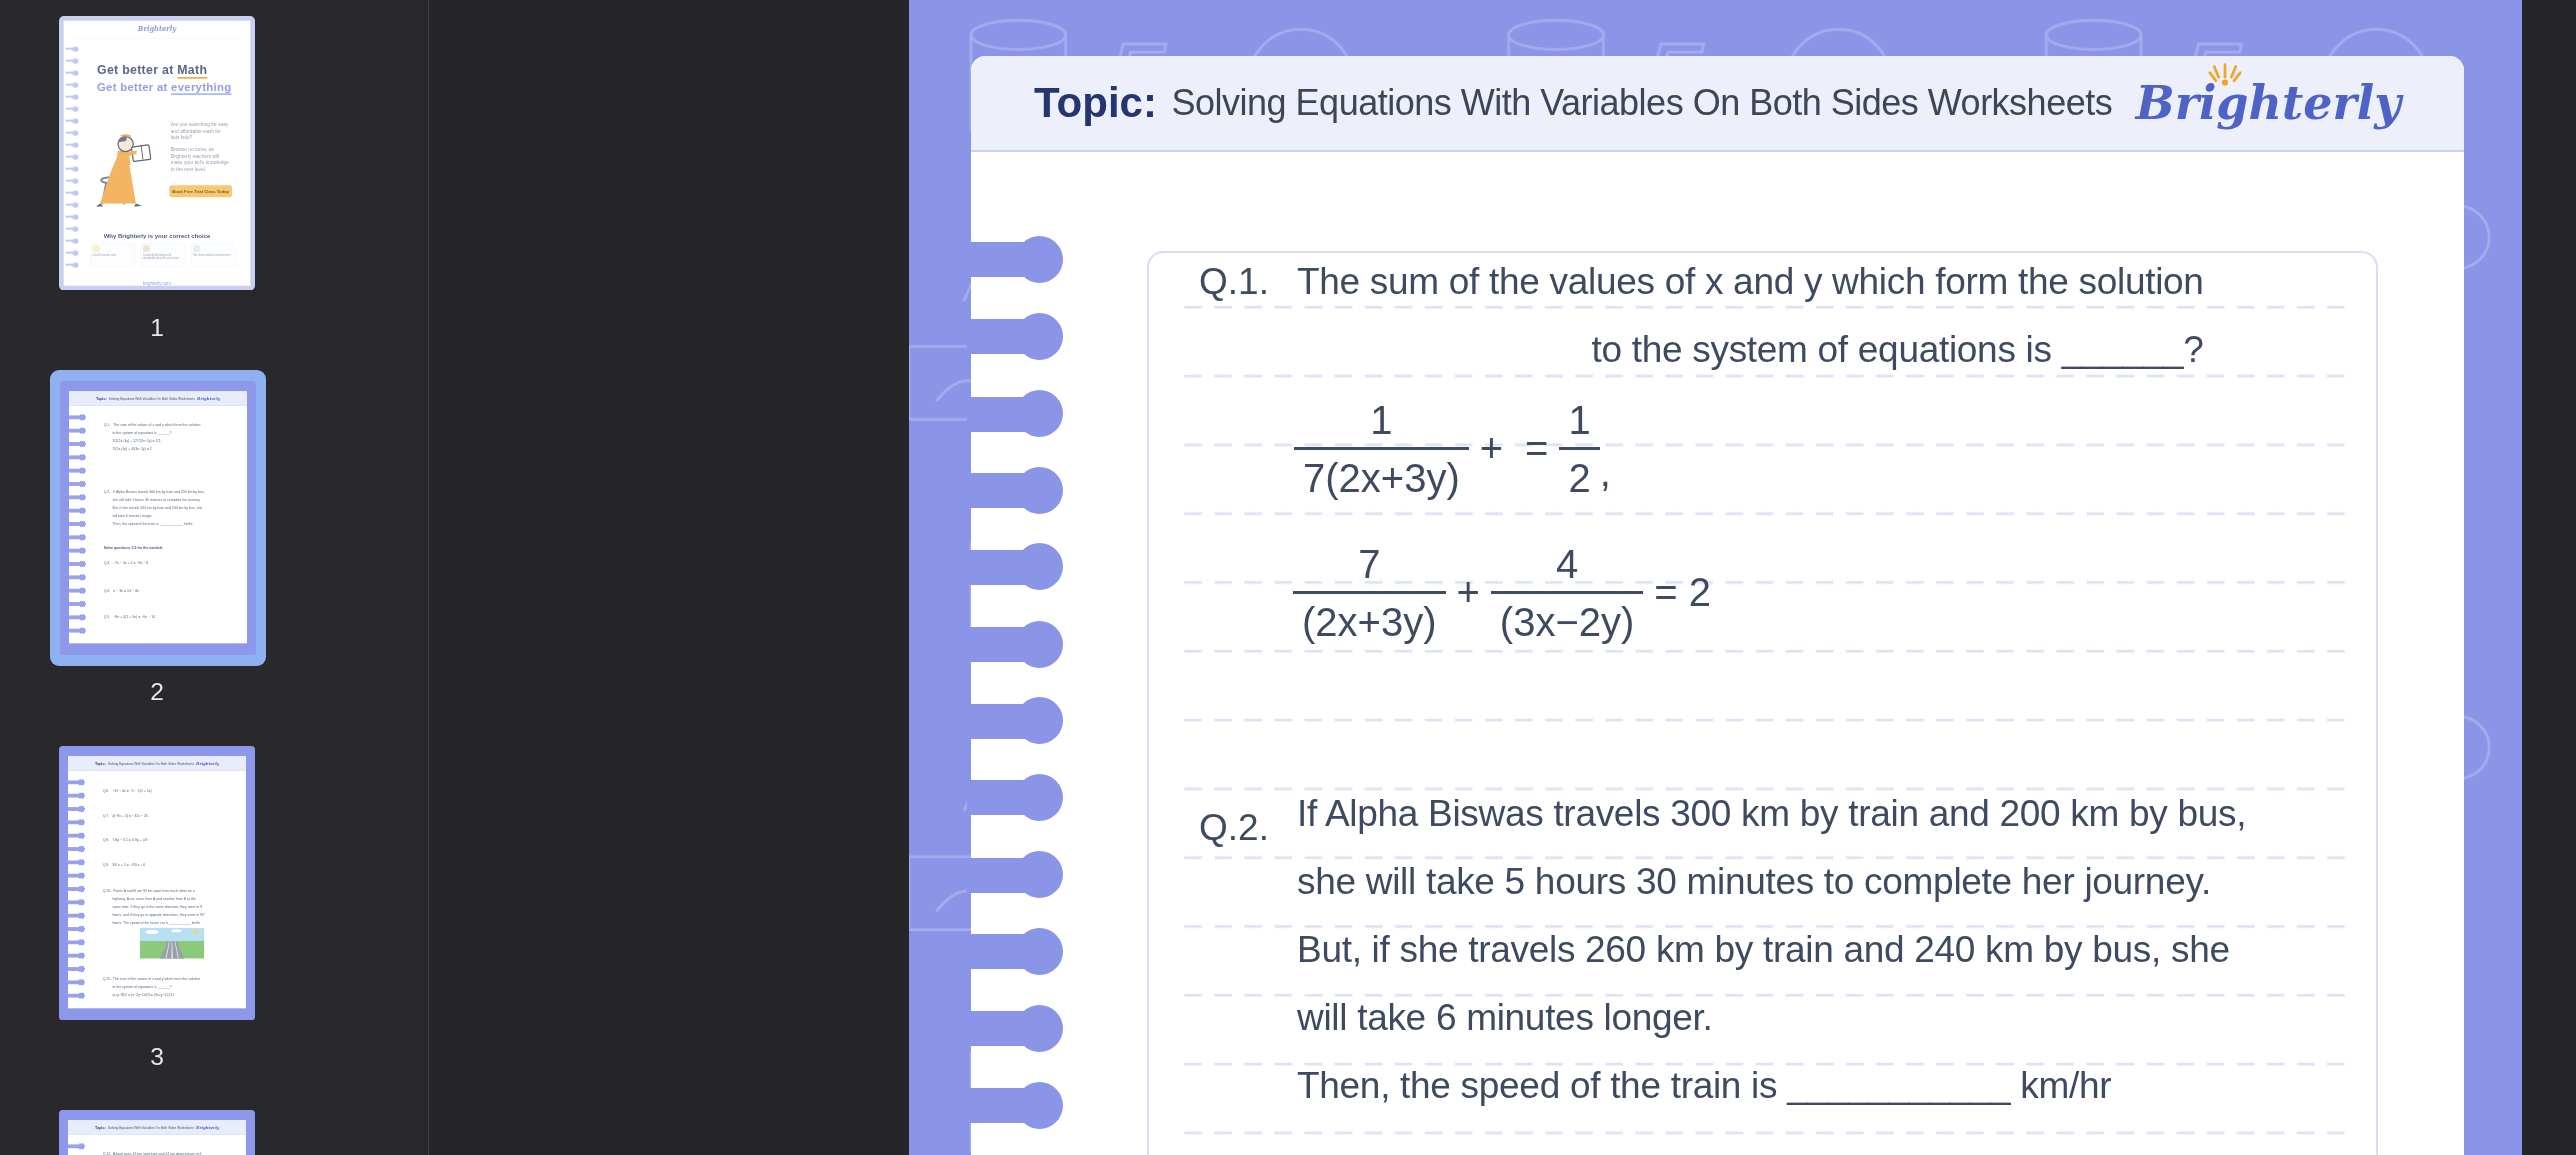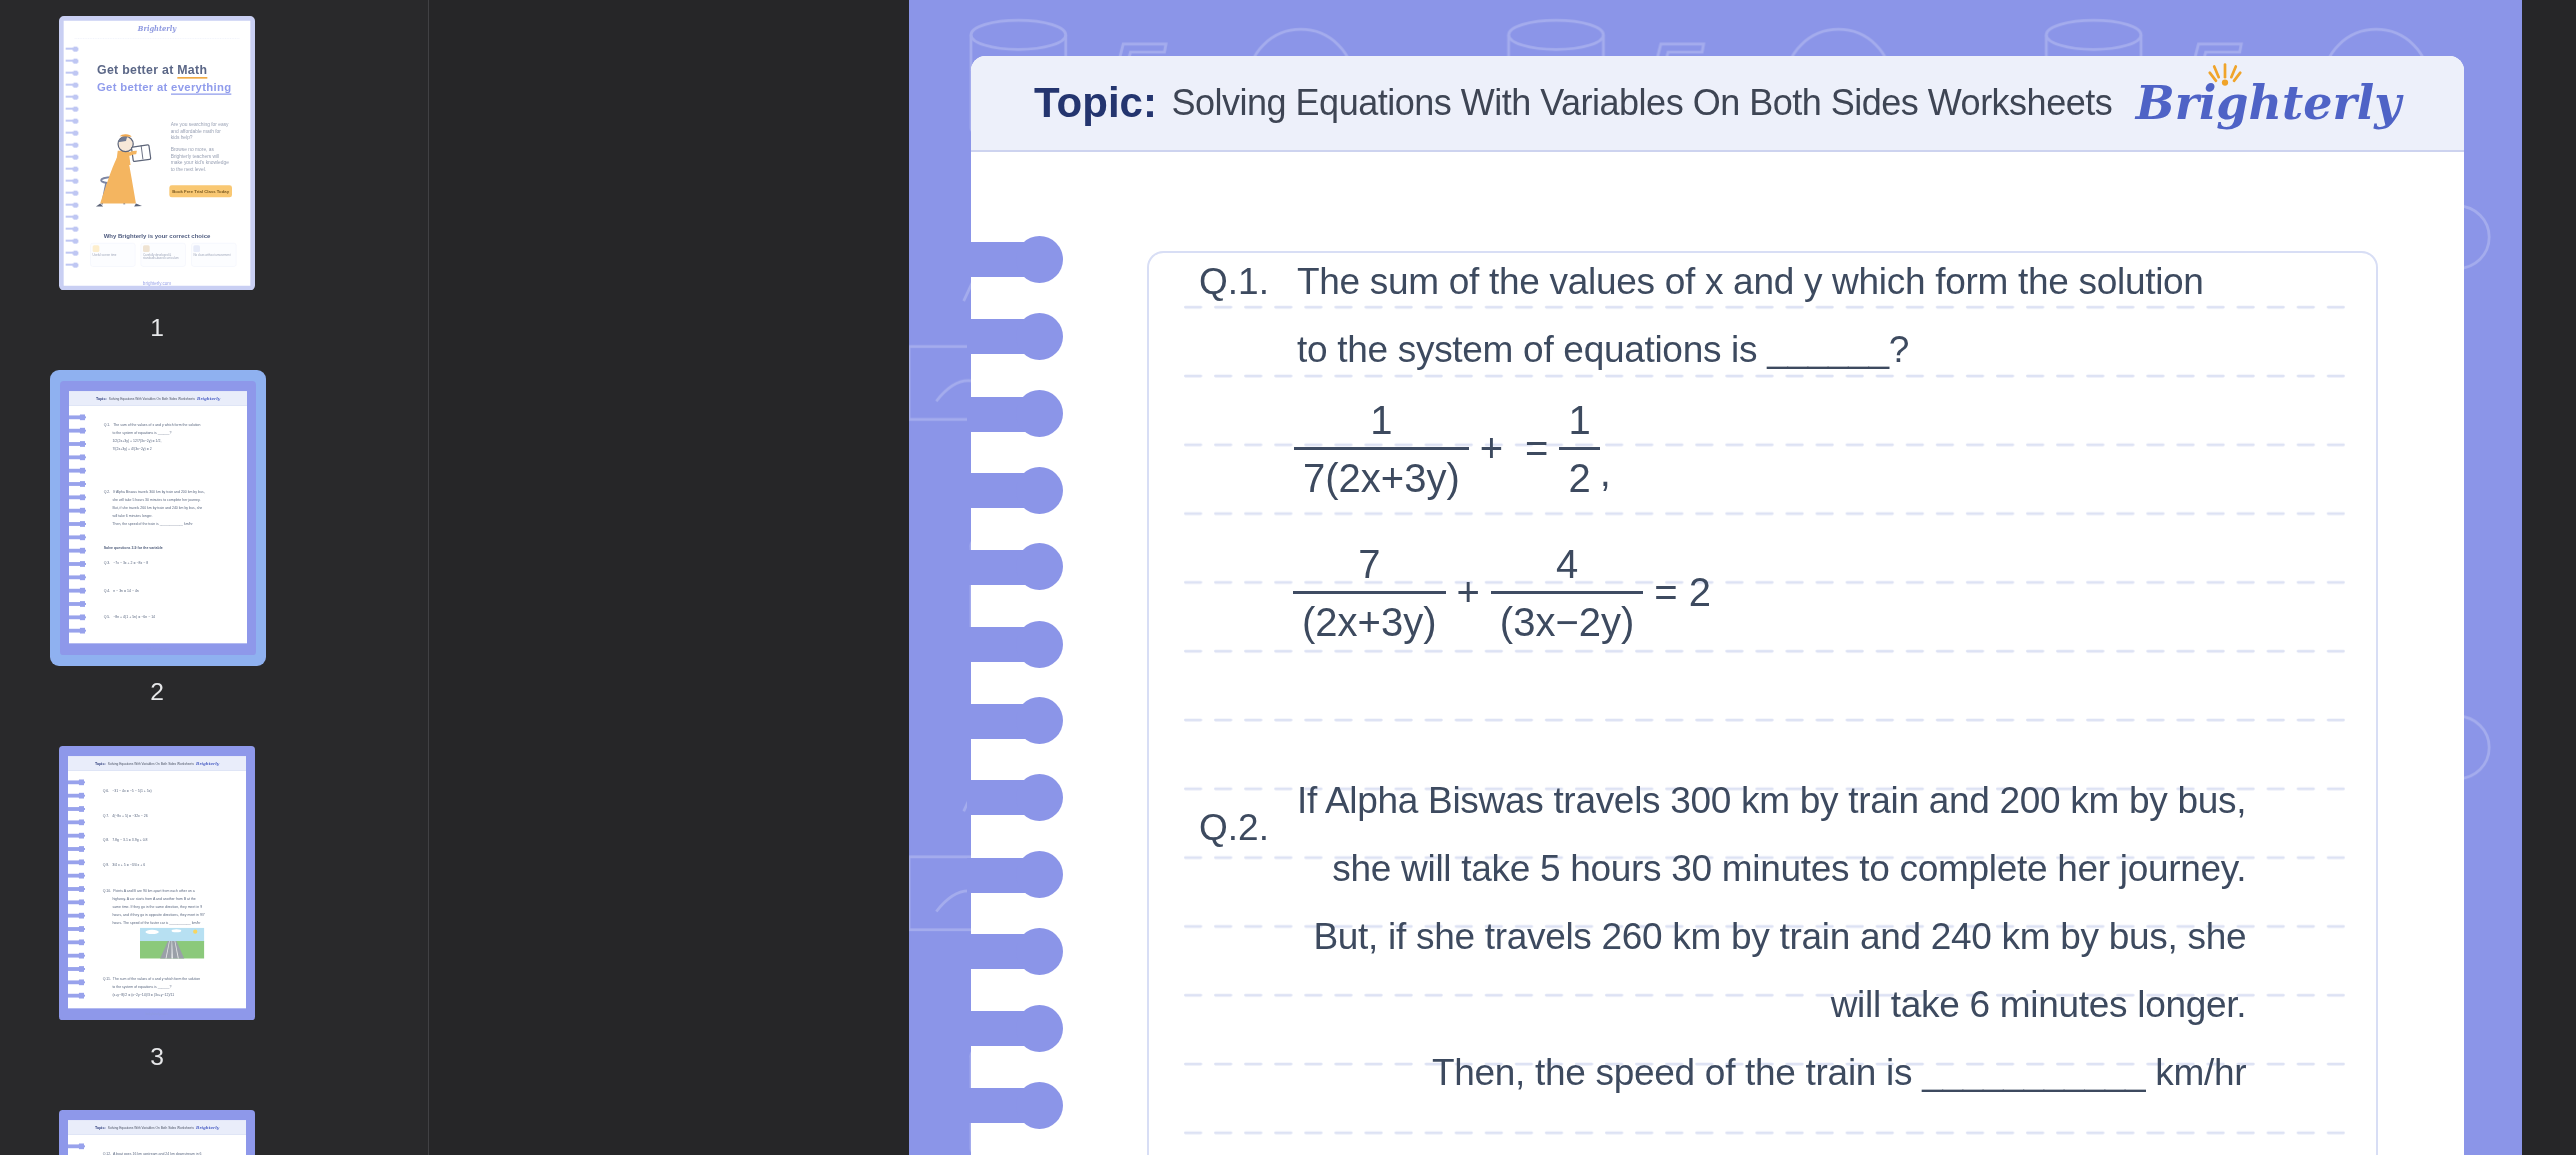--- a/index.html
+++ b/index.html
@@ -312,21 +312,21 @@
           <svg class="rules" width="1161" height="948" viewBox="0 0 1274 1040">
             <defs>
               <pattern id="rl" width="33" height="75.5" patternUnits="userSpaceOnUse">
                 <rect x="0" y="3" width="20" height="3" rx="1.5" fill="#dde2f4"></rect>
               </pattern>
             </defs>
             <rect width="1274" height="1040" fill="url(#rl)"></rect>
           </svg>
 
           <div class="q-label" style="top:-5.5px;">Q.1.</div>
-          <div class="q-text" style="top:-5.5px;">The sum of the values of x and y which form the solution
+          <div class="q-text" style="top:-5.5px;text-align:right;">The sum of the values of x and y which form the solution
 to the system of equations is ______?</div>
 
           <div class="eq" style="left:145px; top:146px;">
             <span class="frac">
               <span class="num">1</span>
               <span class="den">7(2x+3y)</span>
             </span>
             <span class="op">+</span>
             <span class="op">=</span>
             <span class="frac">
@@ -344,21 +344,21 @@
             <span class="op">+</span>
             <span class="frac">
               <span class="num">4</span>
               <span class="den">(3x−2y)</span>
             </span>
             <span class="op">=</span>
             <span>2</span>
           </div>
 
           <div class="q-label" style="top:541px;">Q.2.</div>
-          <div class="q-text" style="top:514px;text-align:right;">If Alpha Biswas travels 300 km by train and 200 km by bus,
+          <div class="q-text" style="top:527px;">If Alpha Biswas travels 300 km by train and 200 km by bus,
 she will take 5 hours 30 minutes to complete her journey.
 But, if she travels 260 km by train and 240 km by bus, she
 will take 6 minutes longer.
 Then, the speed of the train is ___________ km/hr</div>
         </div>
       </div>
 
       <div class="tooth">
           <div class="stem" style="top:242px;"></div>
           <div class="circle" style="top:236px;"></div>

